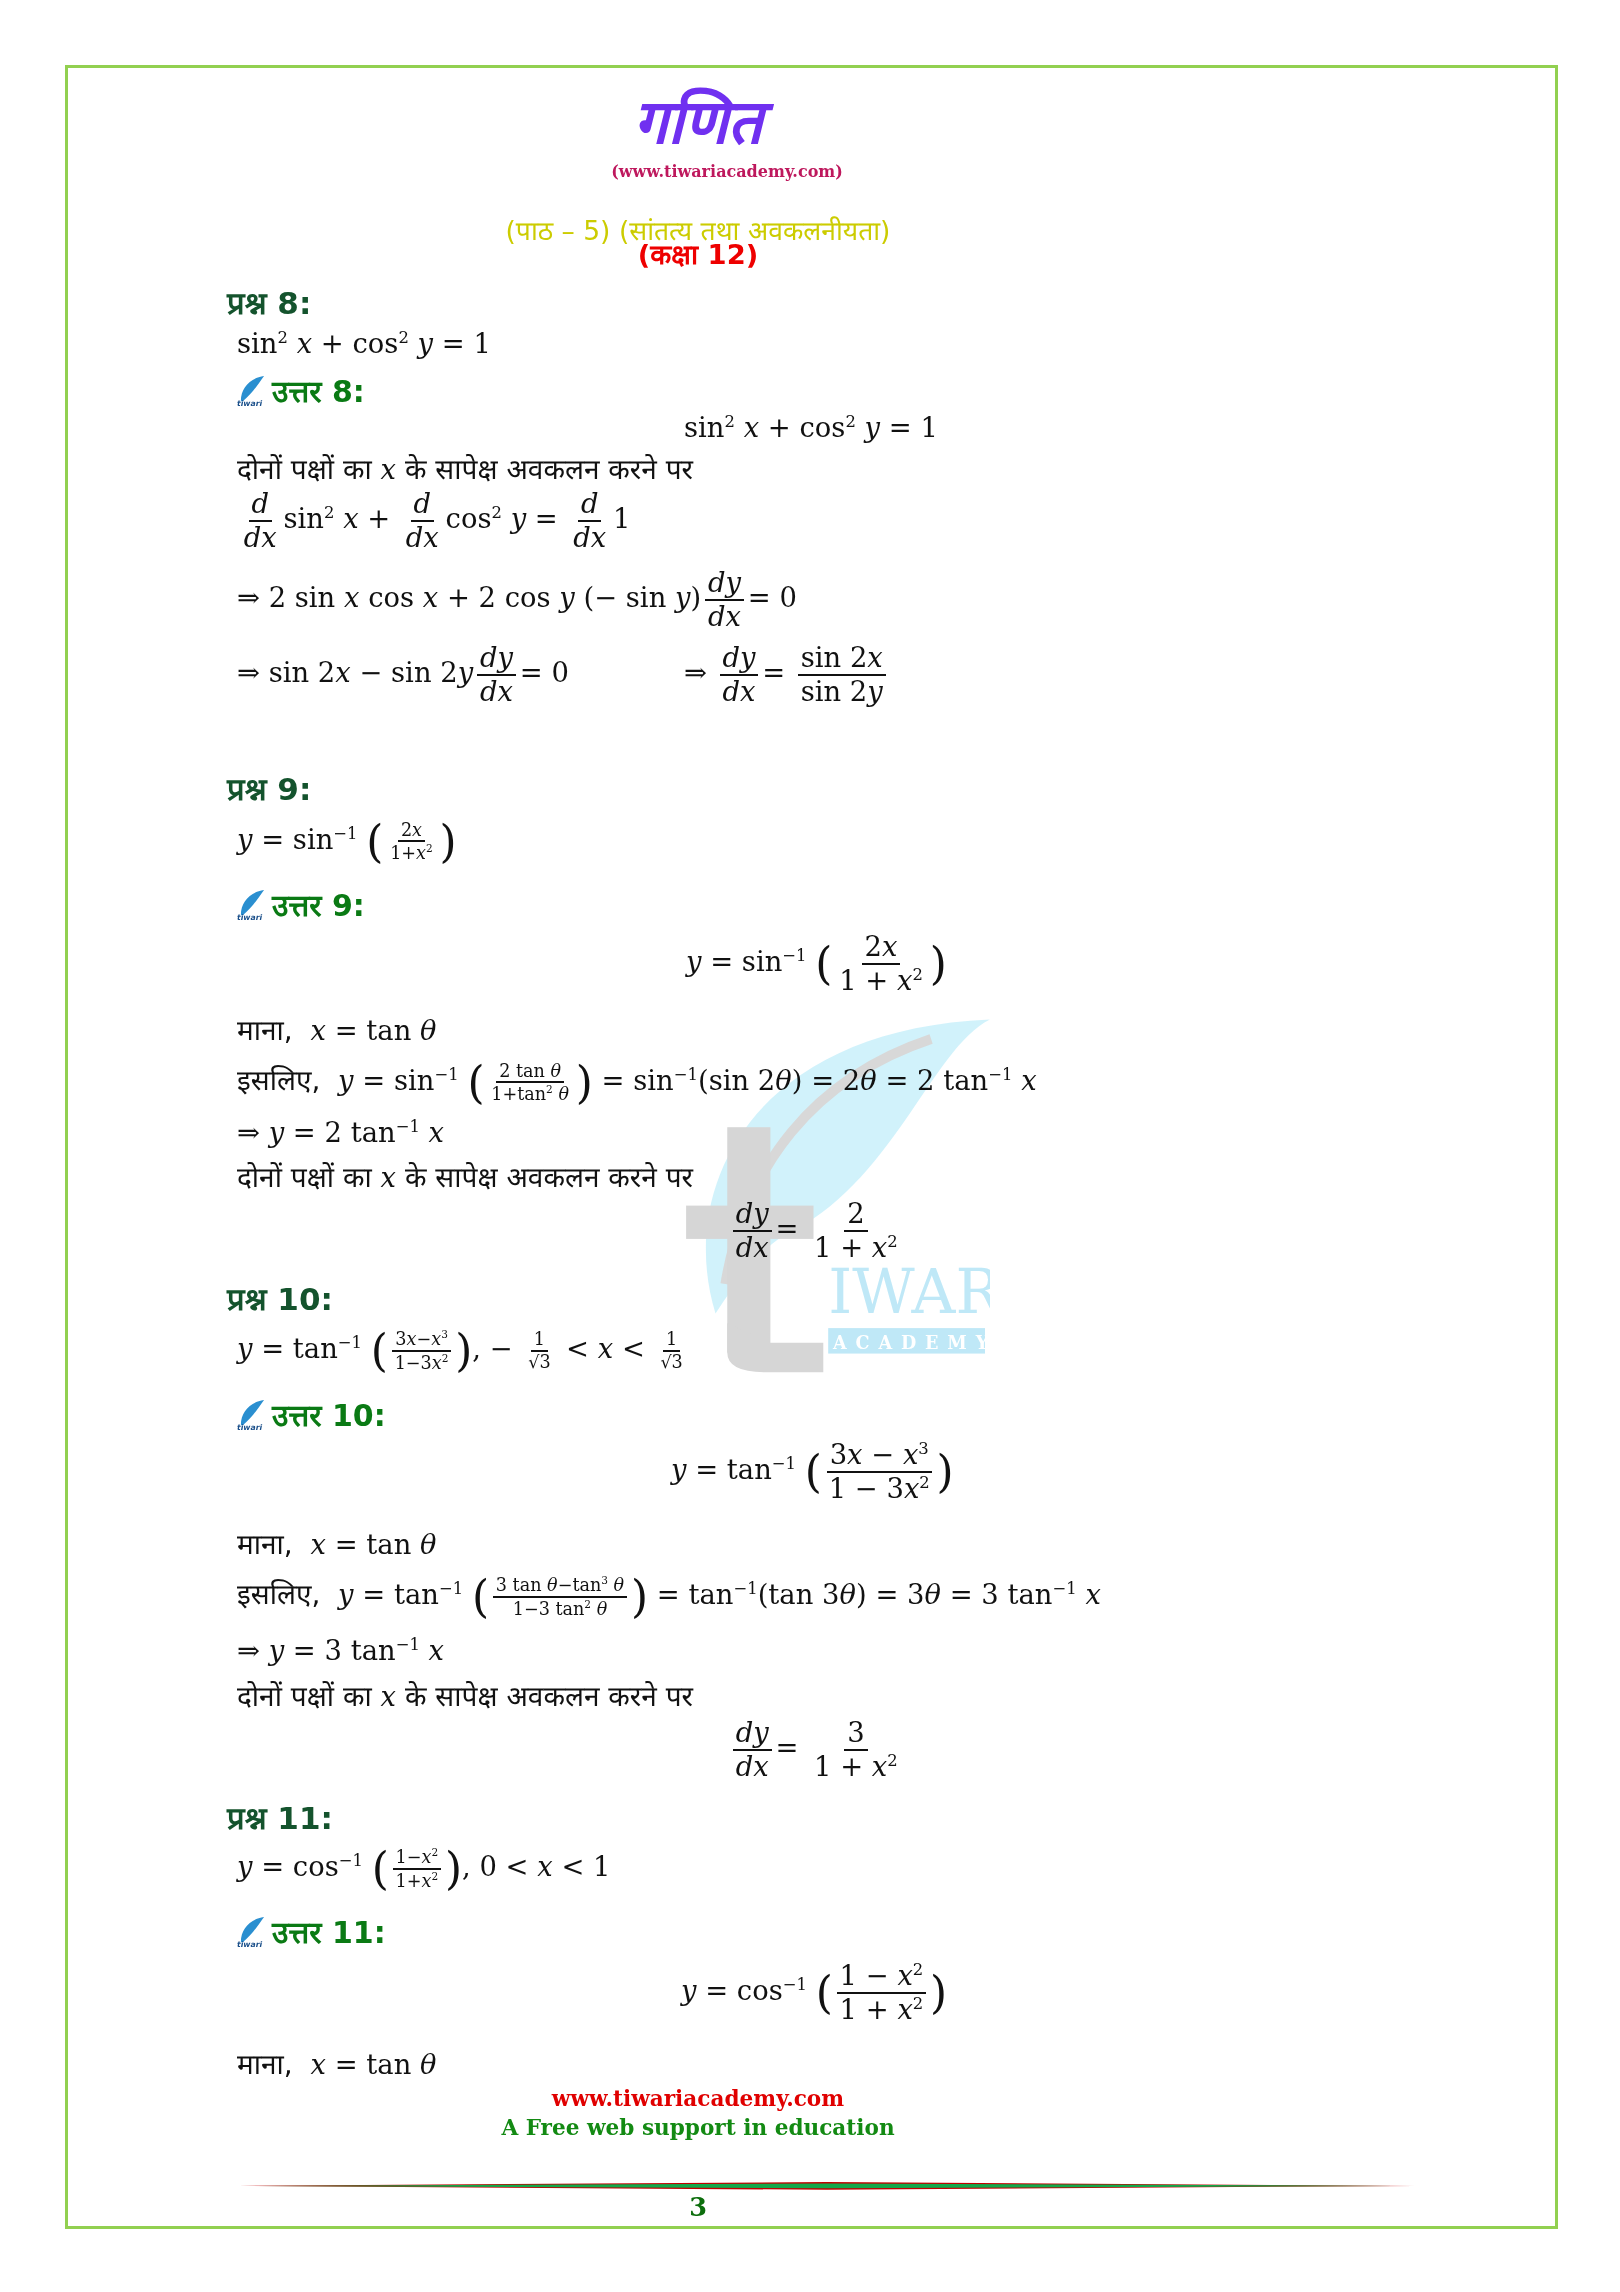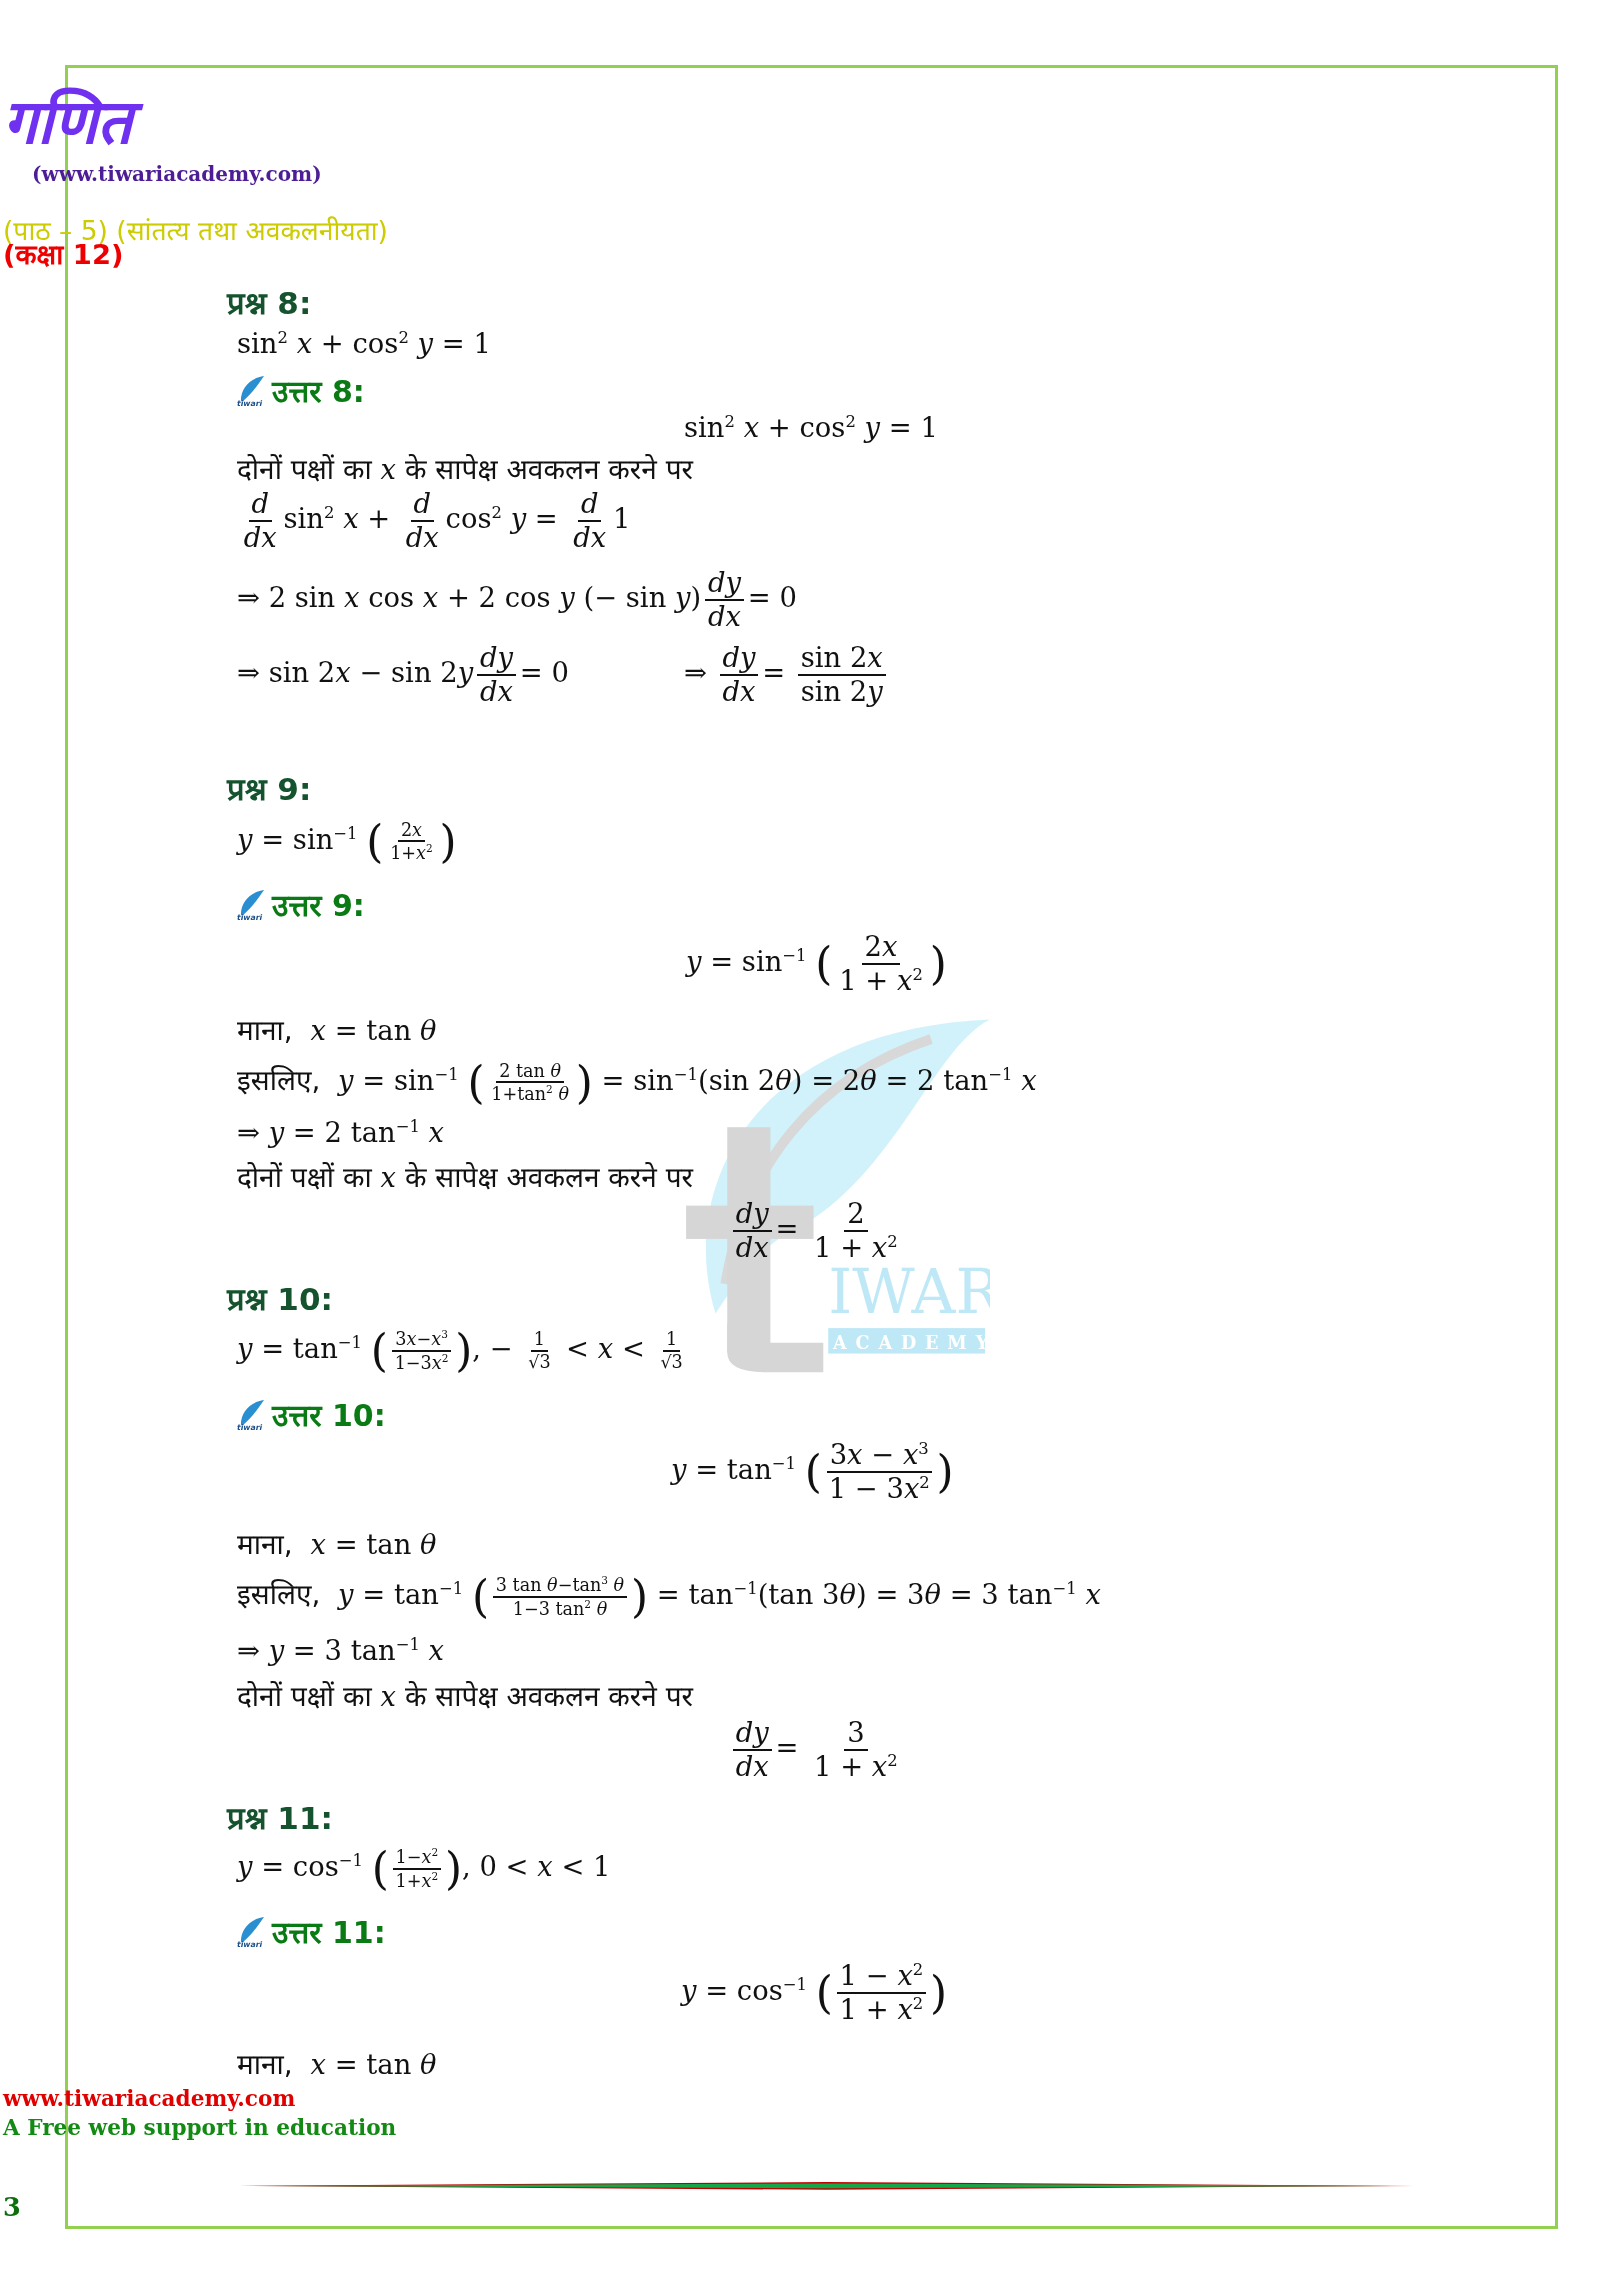--- a/index.html
+++ b/index.html
@@ -1,24 +1,24 @@
 <!DOCTYPE html>
 <html><head>
 <meta charset="utf-8">
 <style>
   html, body { margin: 0; padding: 0; background: #ffffff; }
   body { width: 1620px; height: 2293px; position: relative; overflow: hidden;
          font-family: "DejaVu Serif", serif; color: #111; }
   .frame { position: absolute; left: 65px; top: 65px; width: 1493px; height: 2164px;
            border: 3.9px solid #92d050; box-sizing: border-box; }
   .watermark { position: absolute; left: 637px; top: 990px; width: 353px; height: 392px; pointer-events: none; }
-  .hdr { position: absolute; left: 3px; width: 1376px; }
+  .hdr { position: absolute; left: 10px; width: 1376px; text-align: center; }
   .title { top: 78px; font-family: "DejaVu Sans", sans-serif; font-weight: bold; font-style: italic;
            font-size: 61px; color: #7030f0; }
-  .site { top: 162px; font-weight: bold; font-size: 20px; color: #4c1d95; padding-left: 29px; }
+  .site { top: 162px; font-weight: bold; font-size: 16px; color: #be185d; padding-left: 29px; }
   .chapter { top: 192px; font-family: "DejaVu Sans", sans-serif; font-size: 26.5px; color: #cccc00; margin-top: 20px; }
   .klass { top: 235px; font-family: "DejaVu Sans", sans-serif; font-weight: bold; font-size: 27.4px; color: #ee0000; }
   .abs { position: absolute; white-space: nowrap; }
   .q { font-family: "DejaVu Sans", sans-serif; font-weight: bold; font-size: 31px; color: #14532d; left: 227px; }
   .a { font-family: "DejaVu Sans", sans-serif; font-weight: bold; font-size: 30px; color: #0a7a14; left: 237px; display: flex; align-items: center; }
   .aicon { width: 29px; height: 33px; margin-right: 6px; position: relative; font-style: italic; }
   .m { font-family: "DejaVu Serif", serif; font-size: 27.4px; text-align: center; }
   .hi { font-family: "DejaVu Sans", sans-serif; font-size: 28px; }
   i { font-style: italic; }
   .frac { display: inline-flex; flex-direction: column; align-items: center; vertical-align: middle; margin: 0 3.9px; }

